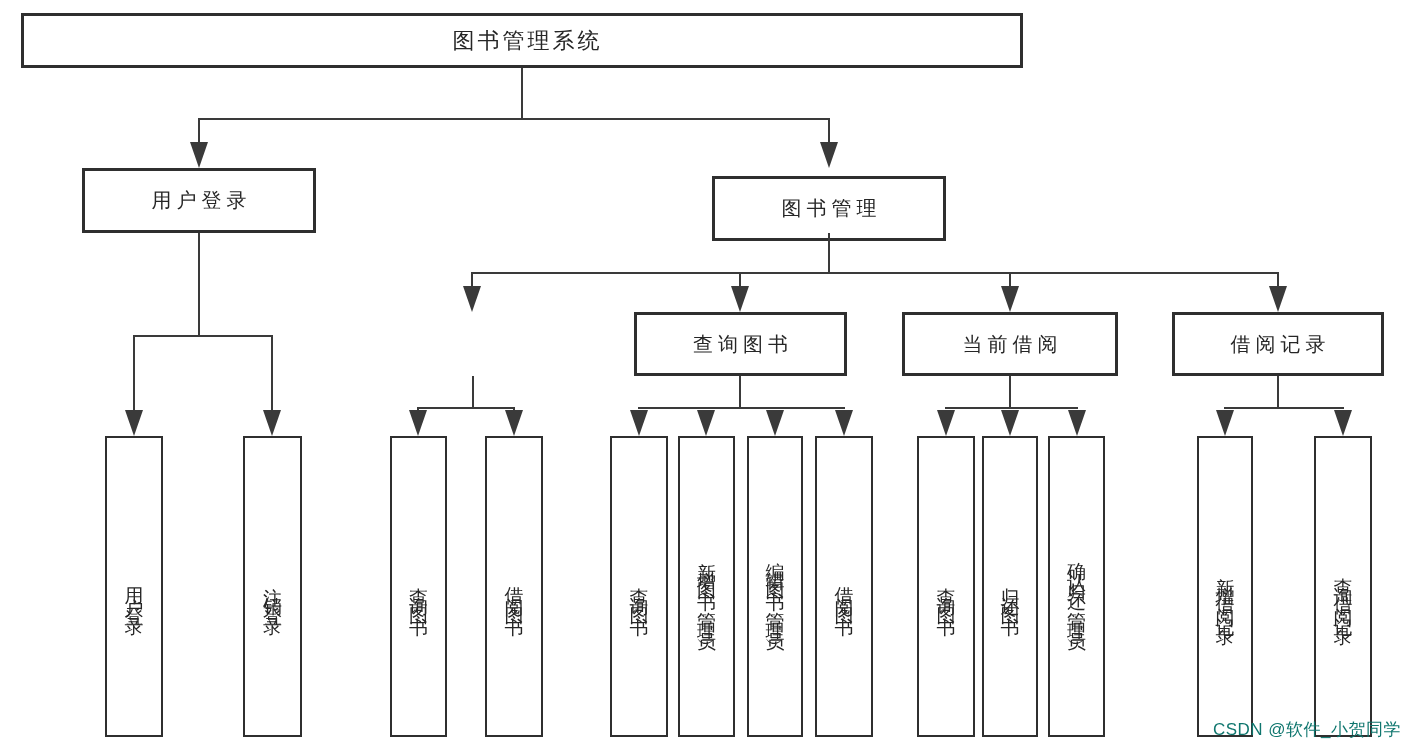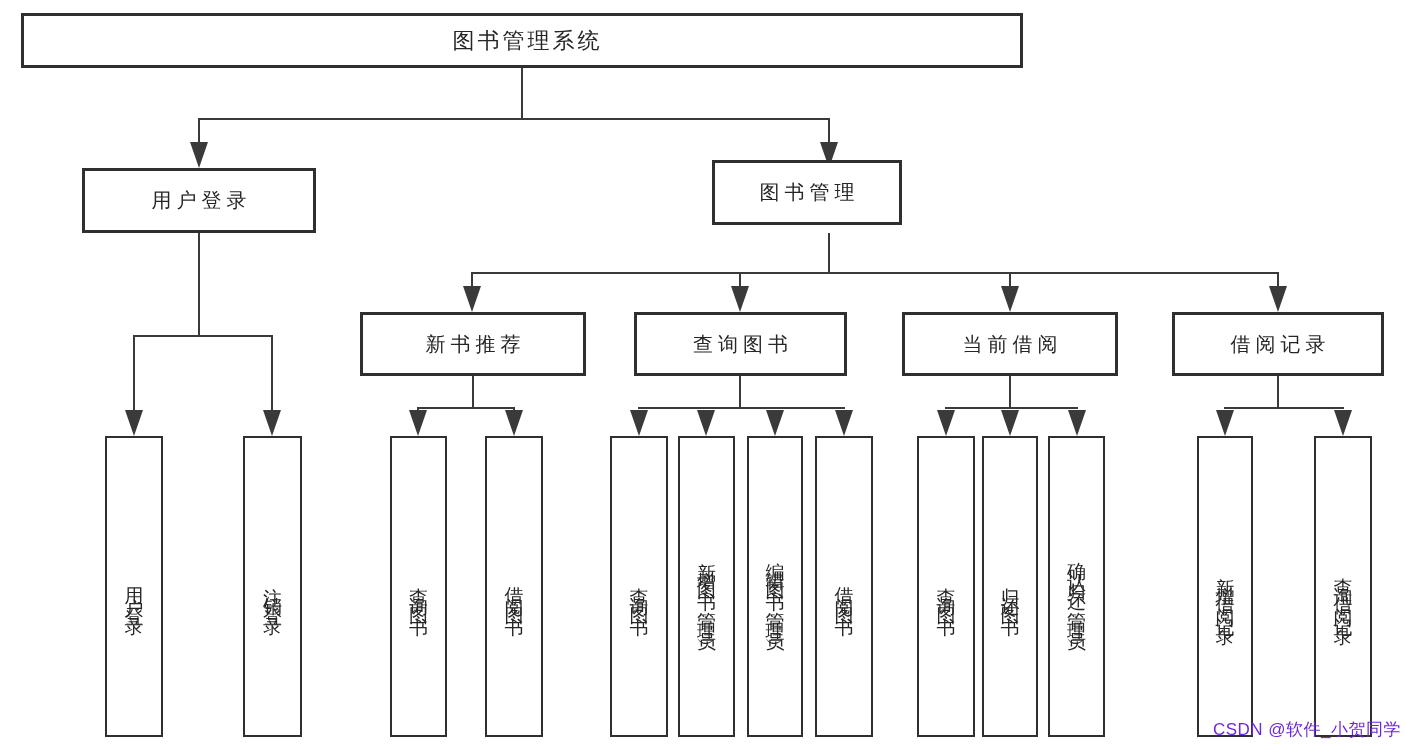--- a/index.html
+++ b/index.html
@@ -21,21 +21,21 @@
     font-size:19px;letter-spacing:10px;margin-right:0;margin-bottom:-10px;white-space:nowrap;
   }
   
   .vl{position:absolute;width:2px;background:#3a3a3a;}
   .hl{position:absolute;height:2px;background:#3a3a3a;}
   .ah{position:absolute;width:0;height:0;margin-left:-9px;
       border-left:9px solid transparent;border-right:9px solid transparent;
       border-top:26px solid #3a3a3a;}
   .watermark{
     position:absolute;right:4px;bottom:6px;font-size:17px;letter-spacing:0.5px;
-    color:#6d28d9;z-index:5;white-space:nowrap;
+    color:#0f766e;z-index:5;white-space:nowrap;
   }
 </style>
 </head>
 <body>
 
 <div class="canvas">
 
   <div class="box root" style="left:21px;top:13px;width:1002px;height:55px">
     <span class="lbl">图书管理系统</span>
   </div>
@@ -43,21 +43,21 @@
   <div class="vl" style="left:521px;top:68px;height:50px"></div>
   <div class="hl" style="left:198px;top:118px;width:632px"></div>
   <div class="vl" style="left:198px;top:118px;height:30px"></div>
   <div class="ah" style="left:199px;top:142px"></div>
   <div class="vl" style="left:828px;top:118px;height:30px"></div>
   <div class="ah" style="left:829px;top:142px"></div>
 
   <div class="box" style="left:82px;top:168px;width:234px;height:65px">
     <span class="lbl">用户登录</span>
   </div>
-  <div class="box" style="left:712px;top:160px;width:190px;height:65px">
+  <div class="box" style="left:712px;top:176px;width:234px;height:65px">
     <span class="lbl">图书管理</span>
   </div>
 
   <div class="vl" style="left:198px;top:233px;height:102px"></div>
   <div class="hl" style="left:133px;top:335px;width:140px"></div>
   <div class="vl" style="left:133px;top:335px;height:78px"></div>
   <div class="ah" style="left:134px;top:410px"></div>
   <div class="vl" style="left:271px;top:335px;height:78px"></div>
   <div class="ah" style="left:272px;top:410px"></div>
 
@@ -65,23 +65,20 @@
   <div class="hl" style="left:471px;top:272px;width:808px"></div>
   <div class="vl" style="left:471px;top:272px;height:16px"></div>
   <div class="ah" style="left:472px;top:286px"></div>
   <div class="vl" style="left:739px;top:272px;height:16px"></div>
   <div class="ah" style="left:740px;top:286px"></div>
   <div class="vl" style="left:1009px;top:272px;height:16px"></div>
   <div class="ah" style="left:1010px;top:286px"></div>
   <div class="vl" style="left:1277px;top:272px;height:16px"></div>
   <div class="ah" style="left:1278px;top:286px"></div>
 
-  <div class="box" style="left:360px;top:312px;width:226px;height:64px">
-    <span class="lbl">新书推荐</span>
-  </div>
   <div class="box" style="left:634px;top:312px;width:213px;height:64px">
     <span class="lbl">查询图书</span>
   </div>
   <div class="box" style="left:902px;top:312px;width:216px;height:64px">
     <span class="lbl">当前借阅</span>
   </div>
   <div class="box" style="left:1172px;top:312px;width:212px;height:64px">
     <span class="lbl">借阅记录</span>
   </div>
 

